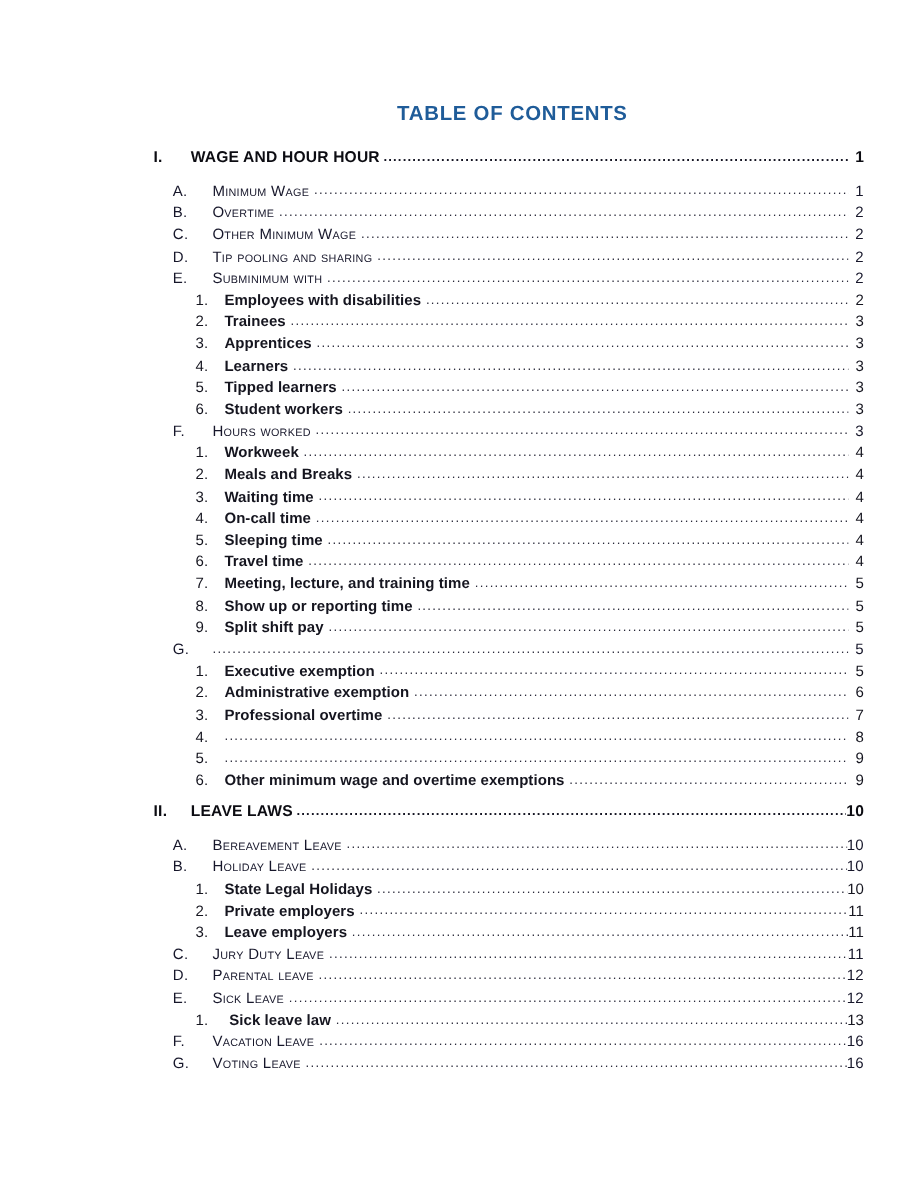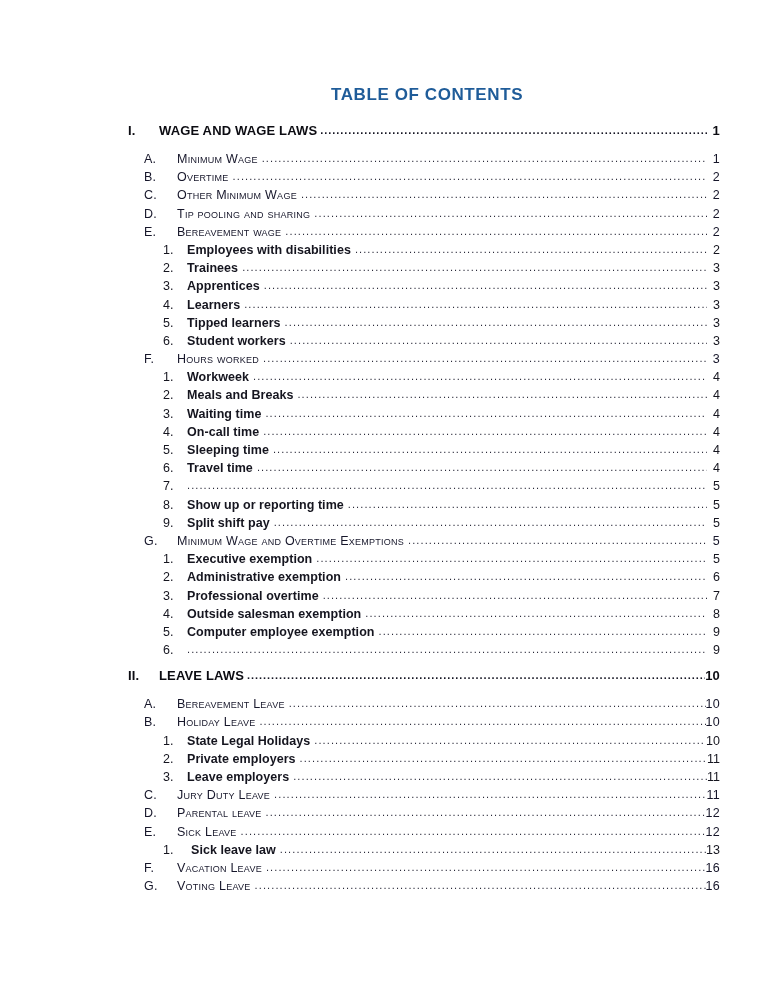--- a/index.html
+++ b/index.html
@@ -136,21 +136,21 @@
 </head>
 <body>
 
 <div class="page">
 
   <div class="toc-title">TABLE OF CONTENTS</div>
 
   <div class="toc-body" id="toc-body">
       <div class="entry lvl1">
         <span class="marker">I.</span>
-        <span class="label">WAGE AND WAGE LAWS</span>
+        <span class="label">WAGE AND HOUR HOUR</span>
         <span class="leader">............................................................................................................................................................................................................................</span>
         <span class="page-num">1</span>
       </div>
       <div class="entry lvl2">
         <span class="marker">A.</span>
         <span class="label">Minimum Wage</span>
         <span class="leader">............................................................................................................................................................................................................................</span>
         <span class="page-num">1</span>
       </div>
       <div class="entry lvl2">
@@ -166,21 +166,21 @@
         <span class="page-num">2</span>
       </div>
       <div class="entry lvl2">
         <span class="marker">D.</span>
         <span class="label">Tip pooling and sharing</span>
         <span class="leader">............................................................................................................................................................................................................................</span>
         <span class="page-num">2</span>
       </div>
       <div class="entry lvl2">
         <span class="marker">E.</span>
-        <span class="label">Bereavement wage</span>
+        <span class="label">Subminimum with</span>
         <span class="leader">............................................................................................................................................................................................................................</span>
         <span class="page-num">2</span>
       </div>
       <div class="entry lvl3">
         <span class="marker">1.</span>
         <span class="label">Employees with disabilities</span>
         <span class="leader">............................................................................................................................................................................................................................</span>
         <span class="page-num">2</span>
       </div>
       <div class="entry lvl3">
@@ -250,38 +250,38 @@
         <span class="page-num">4</span>
       </div>
       <div class="entry lvl3">
         <span class="marker">6.</span>
         <span class="label">Travel time</span>
         <span class="leader">............................................................................................................................................................................................................................</span>
         <span class="page-num">4</span>
       </div>
       <div class="entry lvl3">
         <span class="marker">7.</span>
+        <span class="label">Meeting, lecture, and training time</span>
         <span class="leader">............................................................................................................................................................................................................................</span>
         <span class="page-num">5</span>
       </div>
       <div class="entry lvl3">
         <span class="marker">8.</span>
         <span class="label">Show up or reporting time</span>
         <span class="leader">............................................................................................................................................................................................................................</span>
         <span class="page-num">5</span>
       </div>
       <div class="entry lvl3">
         <span class="marker">9.</span>
         <span class="label">Split shift pay</span>
         <span class="leader">............................................................................................................................................................................................................................</span>
         <span class="page-num">5</span>
       </div>
       <div class="entry lvl2">
         <span class="marker">G.</span>
-        <span class="label">Minimum Wage and Overtime Exemptions</span>
         <span class="leader">............................................................................................................................................................................................................................</span>
         <span class="page-num">5</span>
       </div>
       <div class="entry lvl3">
         <span class="marker">1.</span>
         <span class="label">Executive exemption</span>
         <span class="leader">............................................................................................................................................................................................................................</span>
         <span class="page-num">5</span>
       </div>
       <div class="entry lvl3">
@@ -291,32 +291,31 @@
         <span class="page-num">6</span>
       </div>
       <div class="entry lvl3">
         <span class="marker">3.</span>
         <span class="label">Professional overtime</span>
         <span class="leader">............................................................................................................................................................................................................................</span>
         <span class="page-num">7</span>
       </div>
       <div class="entry lvl3">
         <span class="marker">4.</span>
-        <span class="label">Outside salesman exemption</span>
         <span class="leader">............................................................................................................................................................................................................................</span>
         <span class="page-num">8</span>
       </div>
       <div class="entry lvl3">
         <span class="marker">5.</span>
-        <span class="label">Computer employee exemption</span>
         <span class="leader">............................................................................................................................................................................................................................</span>
         <span class="page-num">9</span>
       </div>
       <div class="entry lvl3">
         <span class="marker">6.</span>
+        <span class="label">Other minimum wage and overtime exemptions</span>
         <span class="leader">............................................................................................................................................................................................................................</span>
         <span class="page-num">9</span>
       </div>
       <div class="entry lvl1">
         <span class="marker">II.</span>
         <span class="label">LEAVE LAWS</span>
         <span class="leader">............................................................................................................................................................................................................................</span>
         <span class="page-num">10</span>
       </div>
       <div class="entry lvl2">

